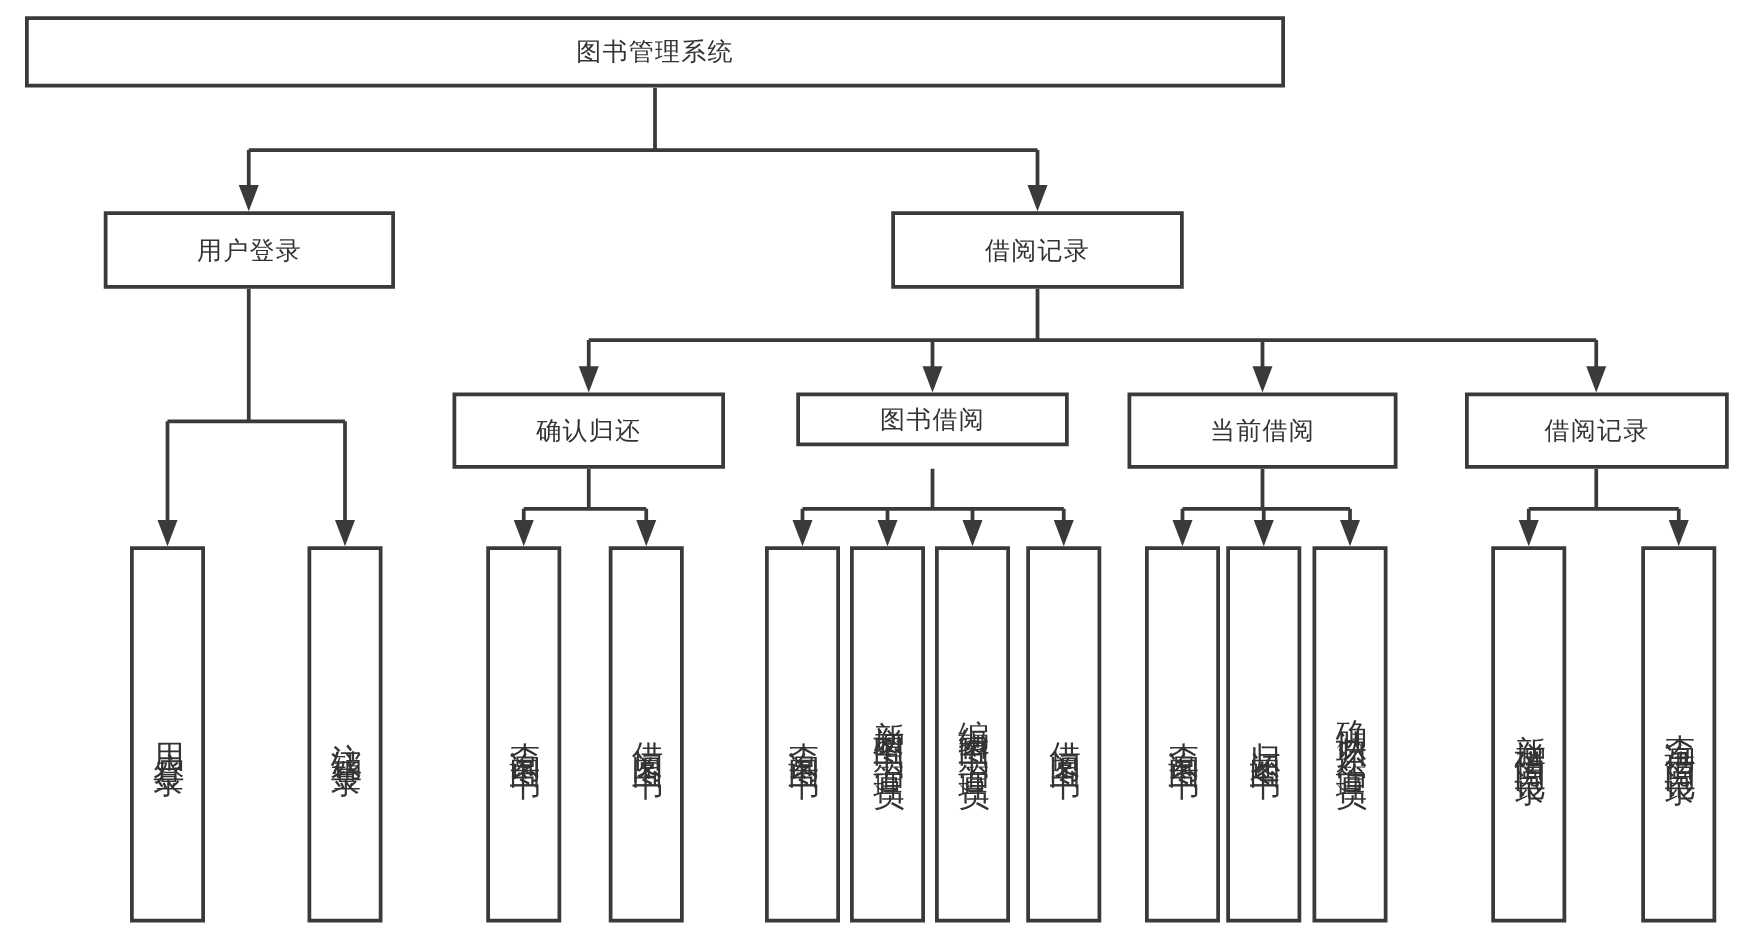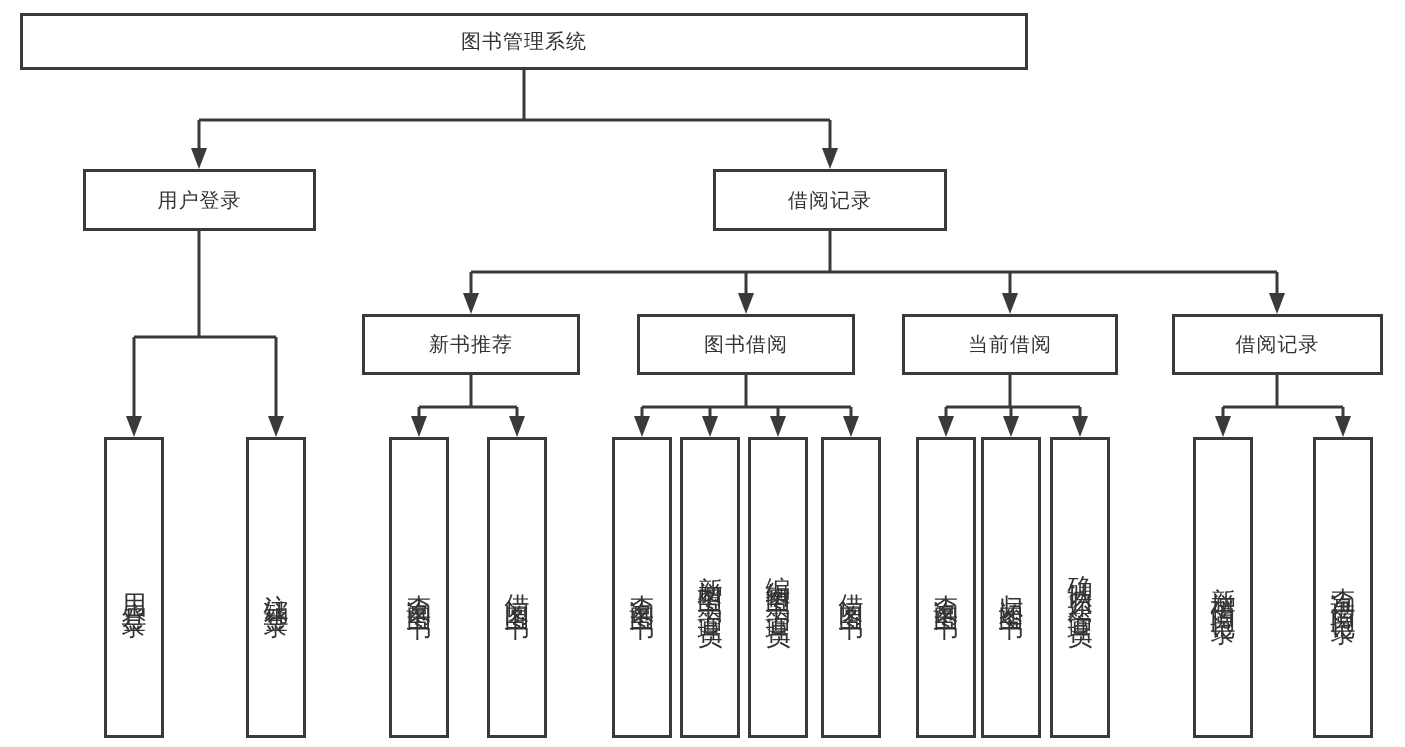--- a/index.html
+++ b/index.html
@@ -124,22 +124,22 @@
       <polygon points="1215,416 1231,416 1223,437"></polygon>
       <polygon points="1335,416 1351,416 1343,437"></polygon>
     </g>
   </svg>
 
   <div class="box" style="left:20px;top:13px;width:1008px;height:57px">图书管理系统</div>
 
   <div class="box" style="left:83px;top:169px;width:233px;height:62px">用户登录</div>
   <div class="box" style="left:713px;top:169px;width:234px;height:62px">借阅记录</div>
 
-  <div class="box" style="left:362px;top:314px;width:218px;height:61px">新书推荐</div>
-  <div class="box" style="left:637px;top:314px;width:218px;height:61px">图书借阅</div>
+  <div class="box" style="left:362px;top:314px;width:218px;height:61px">确认归还</div>
+  <div class="box" style="left:637px;top:314px;width:218px;height:43px">图书借阅</div>
   <div class="box" style="left:1172px;top:314px;width:211px;height:61px">借阅记录</div>
   <div class="box" style="left:902px;top:314px;width:216px;height:61px">当前借阅</div>
 
   <div class="box leaf" style="left:104px;top:437px;width:60px;height:301px">用户登录</div>
   <div class="box leaf" style="left:246px;top:437px;width:60px;height:301px">注销登录</div>
 
   <div class="box leaf" style="left:389px;top:437px;width:60px;height:301px">查询图书</div>
   <div class="box leaf" style="left:487px;top:437px;width:60px;height:301px">借阅图书</div>
 
   <div class="box leaf" style="left:612px;top:437px;width:60px;height:301px">查询图书</div>

